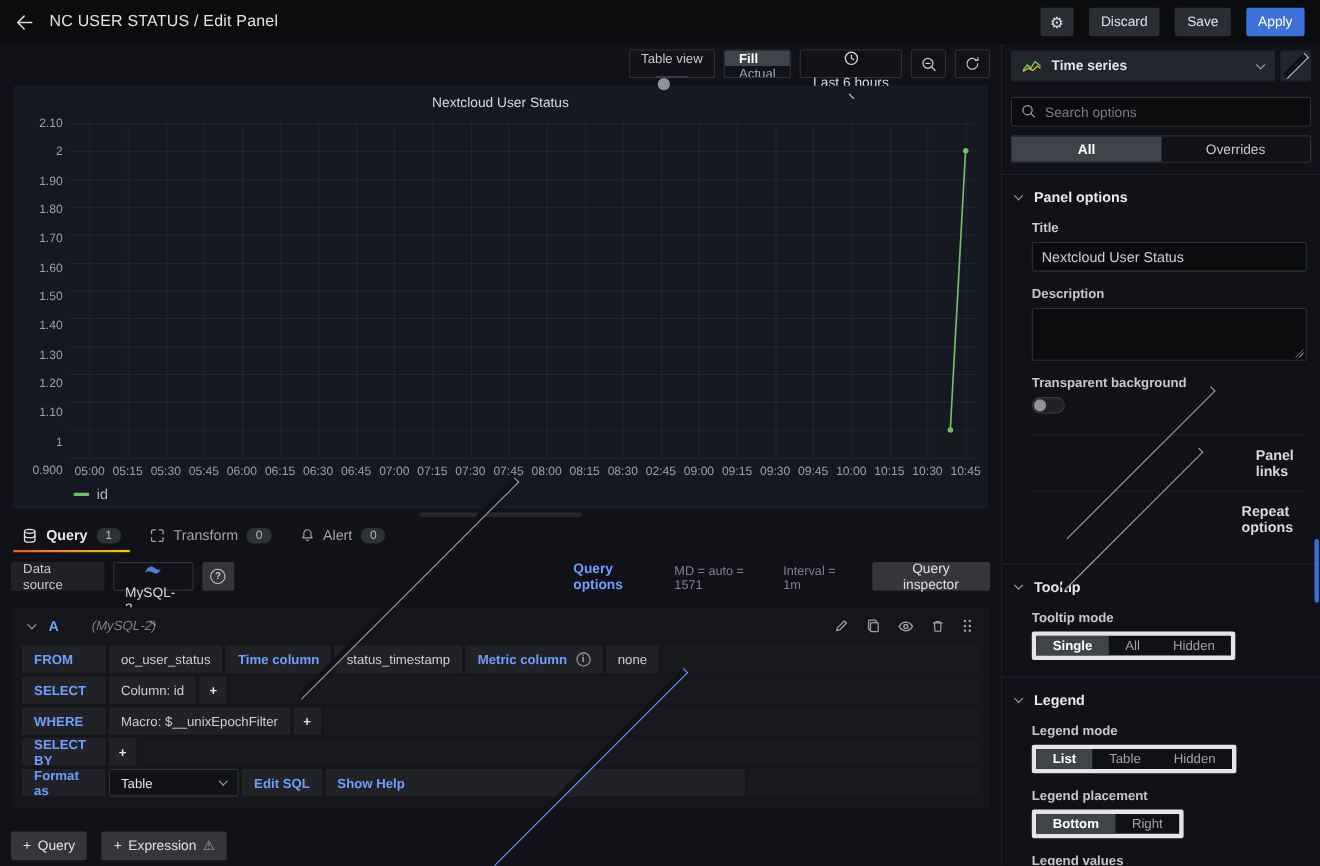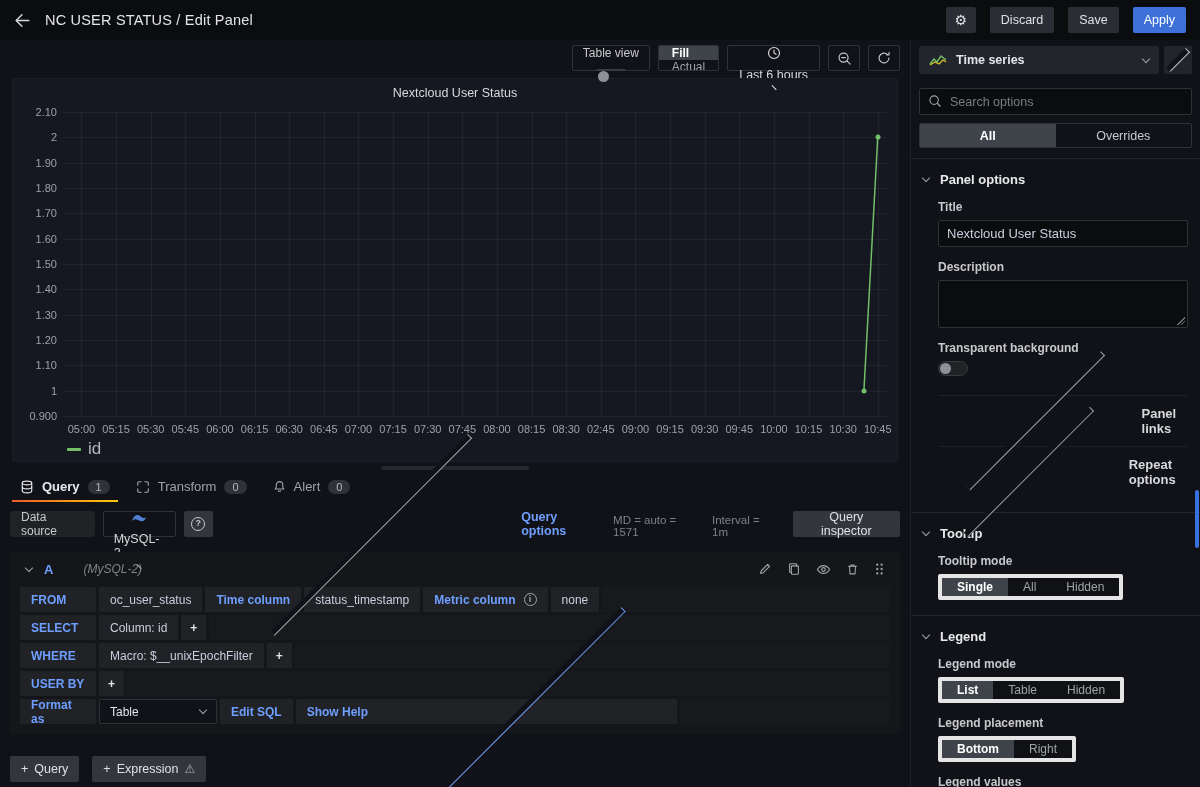--- a/index.html
+++ b/index.html
@@ -31,34 +31,34 @@
   .seg.sel { background:#3f434a; color:#fff; font-weight:bold; }
   .time-box { display:flex; align-items:center; gap:8px; height:26px; padding:0 11px; font-size:12.5px; color:#d8d9dd; cursor:pointer; }
   .tool-icon-btn { width:32px; height:26px; display:flex; align-items:center; justify-content:center; color:#c3c5ca; cursor:pointer; }
   .chev { display:inline-block; width:6px; height:6px; border-right:1.4px solid currentColor; border-bottom:1.4px solid currentColor; transform:rotate(45deg); margin-top:-3px; }
   .chev.right { transform:rotate(-45deg); margin-top:0; }
 
   
   .chart-panel { margin:6px 12px 0; height:384px; background:#151821; border:1px solid #1b1e27; border-radius:2px; display:flex; flex-direction:column; padding:5px 10px 3px; }
   .chart-title { text-align:center; font-size:12.5px; color:#d8d9dd; height:20px; line-height:18px; }
   .chart-body { flex:1; display:flex; min-height:0; }
-  .ylabels { width:40px; position:relative; margin-top:8px; margin-bottom:24px; }
+  .ylabels { width:40px; position:relative; margin-top:8px; margin-bottom:12px; }
   .ylab { position:absolute; right:6px; transform:translateY(-50%); font-size:11px; color:#9da0a8; }
   .plot-col { flex:1; display:flex; flex-direction:column; min-width:0; }
   .plot { flex:1; position:relative; }
   .plot-inner { position:absolute; left:0; right:0; top:8px; bottom:0; }
   .hgrid { position:absolute; left:0; right:0; height:1px; background:rgba(204,204,220,0.07); }
   .vgrid { position:absolute; top:0; bottom:0; width:1px; background:rgba(204,204,220,0.07); }
   .series-svg { position:absolute; left:0; top:0; width:100%; height:100%; }
   .dot { position:absolute; width:5px; height:5px; border-radius:50%; transform:translate(-50%,-50%); }
   .xlabels { height:24px; position:relative; }
   .xlab { position:absolute; top:7px; transform:translateX(-50%); font-size:11px; color:#9da0a8; white-space:nowrap; }
   .legend-row { height:18px; display:flex; align-items:center; gap:7px; padding-left:44px; }
   .legend-dash { width:14px; height:3px; border-radius:1px; background:#73bf69; }
-  .legend-label { font-size:17px; color:#b4b7bc; cursor:pointer; }
+  .legend-label { font-size:13px; color:#b4b7bc; cursor:pointer; }
 
   .resize-handle { height:12px; display:flex; align-items:center; justify-content:center; }
   .handle-bar { width:148px; height:4px; border-radius:2px; background:#26282e; cursor:row-resize; }
 
   
   .tabs-row { display:flex; align-items:flex-end; gap:6px; padding:0 10px; height:28px; }
   .tab { display:flex; align-items:center; gap:8px; padding:4px 10px 8px; position:relative; color:#9fa3a8; font-size:13px; cursor:pointer; }
   .tab.active { color:#e8e9ec; font-weight:bold; }
   .tab.active::after { content:""; position:absolute; left:2px; right:2px; bottom:0; height:2px; background:linear-gradient(90deg,#f05a28,#fbca0a); }
   .badge { background:#2f3237; border-radius:9px; padding:1px 8px; font-size:11px; color:#b6b8bd; font-weight:normal; }
@@ -424,21 +424,21 @@
       <div class="qrow">
         <div class="qcell lab">WHERE</div>
         <div class="qcell">Macro: $__unixEpochFilter</div>
         <div class="qcell plus">
             <span>+</span>
           </div>
         <div class="qfill"></div>
       </div>
 
       <div class="qrow">
-        <div class="qcell lab">USER BY</div>
+        <div class="qcell lab">SELECT BY</div>
         <div class="qcell plus">
             <span>+</span>
           </div>
         <div class="qfill"></div>
       </div>
 
       <div class="qrow">
         <div class="qcell lab">Format as</div>
         <div class="qselect">
           <span>Table</span>

